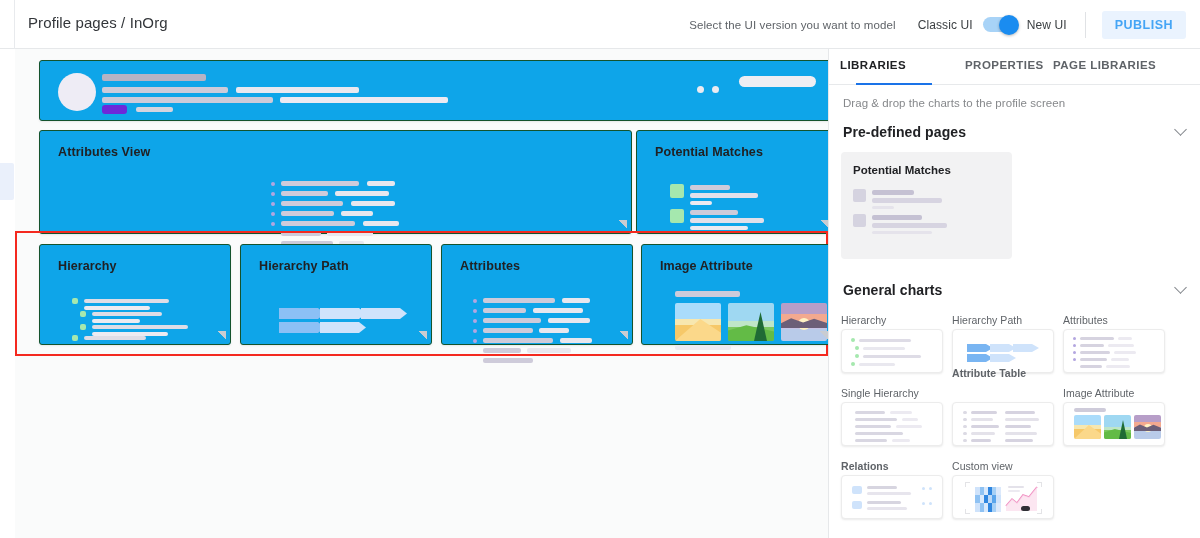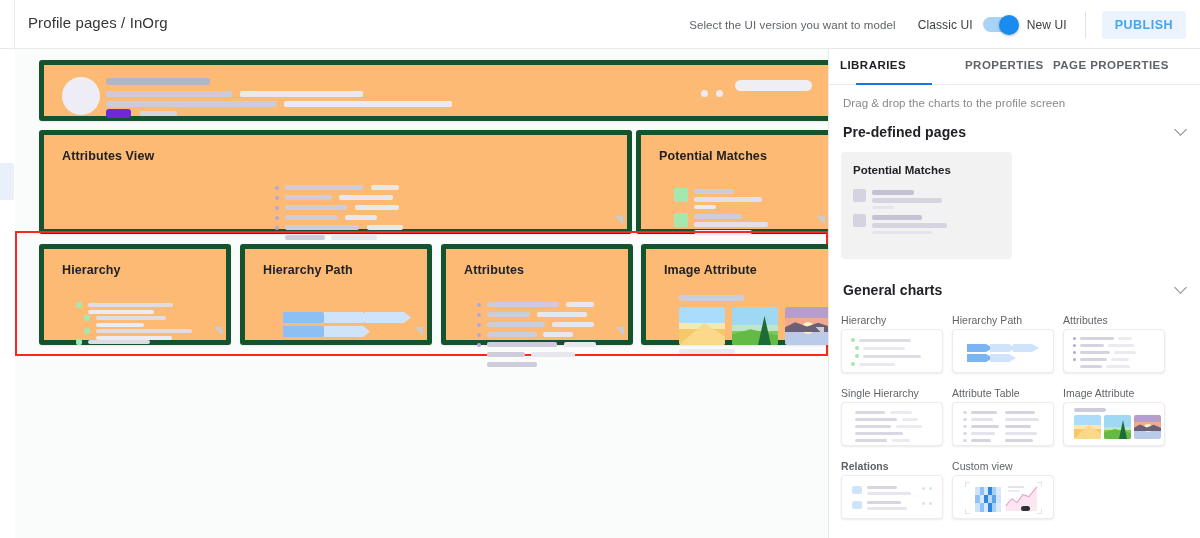--- a/index.html
+++ b/index.html
@@ -55,21 +55,21 @@
     position: absolute; left: 0; top: 163px; width: 14px; height: 37px;
     background: #eaf0fb; border-radius: 0 2px 2px 0;
   }
 
   
   .canvas {
     position: absolute; left: 15px; top: 49px; width: 814px; height: 489px;
     background: #fafbfb; border-right: 1px solid #e6e8ea; overflow: hidden;
   }
   .card {
-    position: absolute; background: #fdba74; border: 5px solid #14532d;
+    position: absolute; background: #0ea5e9; border: 1px solid #14532d;
     border-radius: 3px; box-shadow: 0 1px 2px rgba(60,64,67,.10);
   }
   .card-title {
     position: absolute; left: 18px; top: 14px;
     font-size: 12.5px; font-weight: bold; color: #202124; letter-spacing: .1px;
   }
   .resize-handle {
     position: absolute; right: 4px; bottom: 4px; width: 9px; height: 9px;
     background: linear-gradient(225deg, #c9ccd1 0 45%, transparent 45%);
     cursor: nwse-resize;
@@ -354,21 +354,21 @@
       </div>
       <div class="resize-handle"></div>
     </div>
   </div>
 
   <div class="panel">
     <div class="tabs">
       <div class="tab active" style="left:11px;">LIBRARIES</div>
       <div class="tab-underline" style="left:27px;width:76px;"></div>
       <div class="tab" style="left:136px;">PROPERTIES</div>
-      <div class="tab" style="left:224px;">PAGE PROPERTIES</div>
+      <div class="tab" style="left:224px;">PAGE LIBRARIES</div>
     </div>
 
     <div class="panel-hint">Drag &amp; drop the charts to the profile screen</div>
 
     <div class="section-head" style="top:75px;">Pre-defined pages</div>
     <div class="chev-down" style="top:76px;transform:rotate(45deg);"></div>
 
     <div class="section-head" style="top:233px;">General charts</div>
     <div class="chev-down" style="top:234px;"></div>
   </div>
@@ -432,21 +432,21 @@
     <div class="bar" style="position:absolute;left:48px;top:8px;width:22px;height:3px;background:#eceaf1;"></div>
     <div class="bar" style="position:absolute;left:13px;top:15px;width:42px;height:3px;background:#d9d7e2;"></div>
     <div class="bar" style="position:absolute;left:60px;top:15px;width:16px;height:3px;background:#eceaf1;"></div>
     <div class="bar" style="position:absolute;left:13px;top:22px;width:36px;height:3px;background:#d9d7e2;"></div>
     <div class="bar" style="position:absolute;left:54px;top:22px;width:26px;height:3px;background:#eceaf1;"></div>
     <div class="bar" style="position:absolute;left:13px;top:29px;width:48px;height:3px;background:#d9d7e2;"></div>
     <div class="bar" style="position:absolute;left:13px;top:36px;width:32px;height:3px;background:#d9d7e2;"></div>
     <div class="bar" style="position:absolute;left:50px;top:36px;width:18px;height:3px;background:#eceaf1;"></div>
   </div>
 
-  <div class="thumb-label" style="left:952px;top:387px;">Attribute Table</div>
+  <div class="thumb-label" style="left:952px;top:367px;font-weight:bold;">Attribute Table</div>
   <div class="thumb" style="left:952px;top:402px;">
     <div class="bar" style="position:absolute;left:10px;top:8px;width:4px;height:3px;background:#dcdae4;"></div>
     <div class="bar" style="position:absolute;left:18px;top:8px;width:26px;height:3px;background:#d6d3e0;"></div>
     <div class="bar" style="position:absolute;left:52px;top:8px;width:30px;height:3px;background:#d6d3e0;"></div>
     <div class="bar" style="position:absolute;left:10px;top:15px;width:4px;height:3px;background:#dcdae4;"></div>
     <div class="bar" style="position:absolute;left:18px;top:15px;width:22px;height:3px;background:#e4e2ea;"></div>
     <div class="bar" style="position:absolute;left:52px;top:15px;width:34px;height:3px;background:#e4e2ea;"></div>
     <div class="bar" style="position:absolute;left:10px;top:22px;width:4px;height:3px;background:#dcdae4;"></div>
     <div class="bar" style="position:absolute;left:18px;top:22px;width:28px;height:3px;background:#d6d3e0;"></div>
     <div class="bar" style="position:absolute;left:52px;top:22px;width:26px;height:3px;background:#d6d3e0;"></div>

